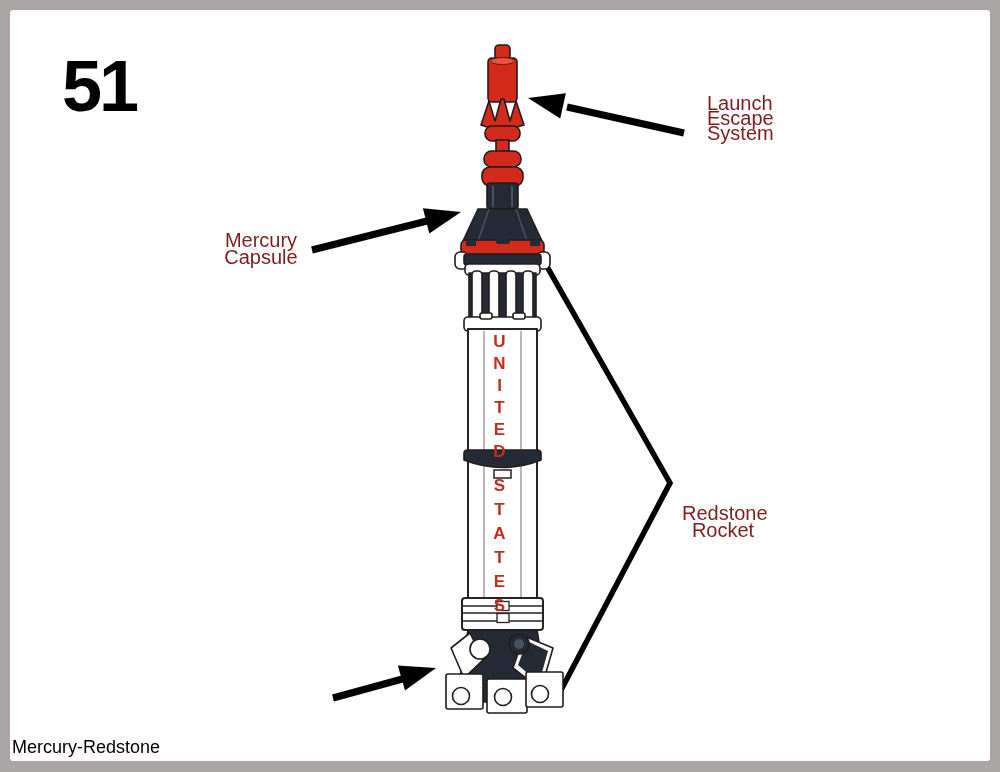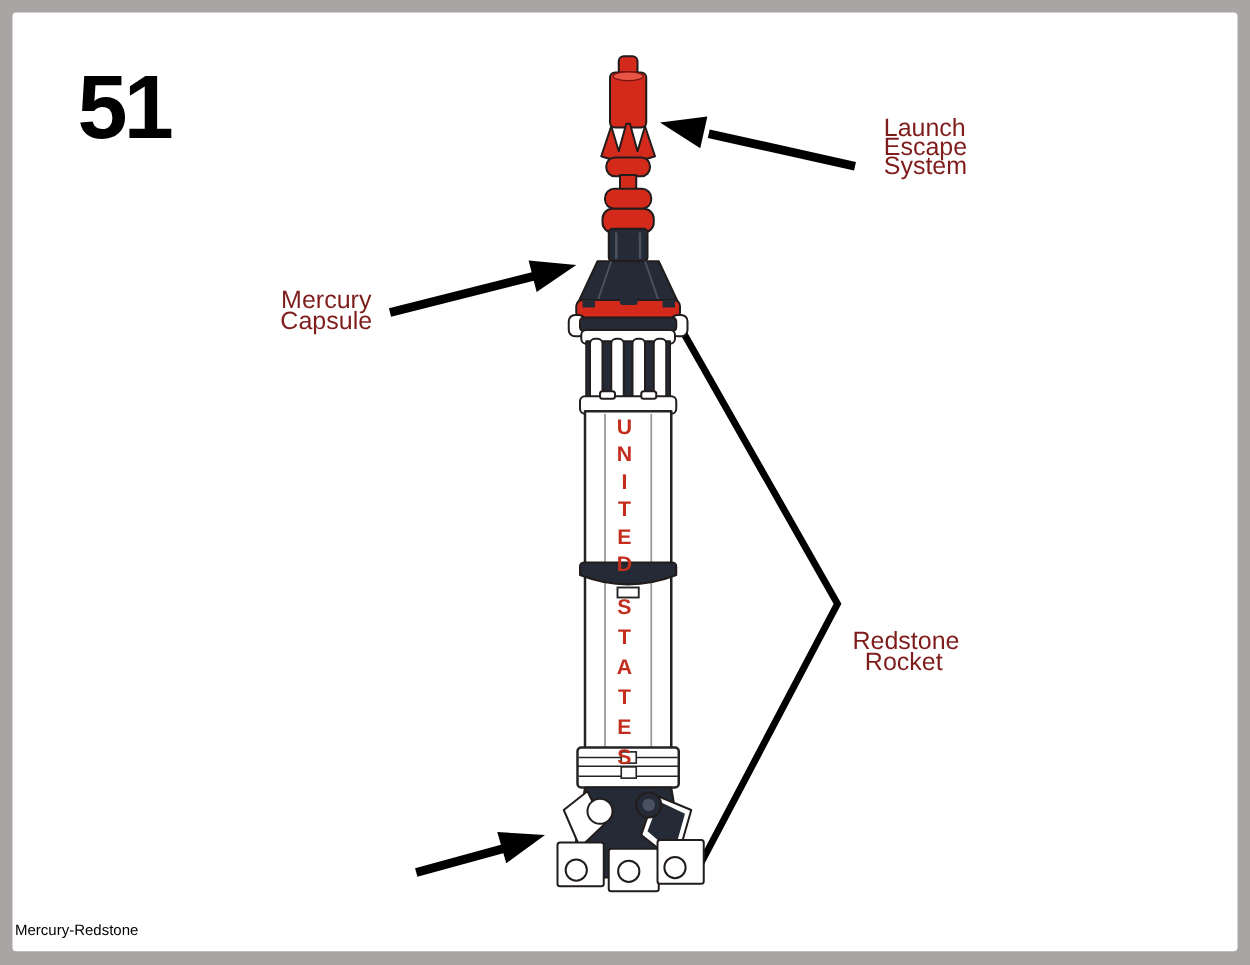--- a/index.html
+++ b/index.html
@@ -38,21 +38,21 @@
   .callout.redstone{left:682px;top:488px;width:82px;margin-top:17px;}
   .callout.fins{left:222px;top:672px;width:100px;}
   .vword{
     position:absolute;
     writing-mode:vertical-rl;text-orientation:upright;
     font-weight:bold;color:var(--letter_red);
     left:487px;width:22px;text-align:center;
   }
   .vword.united{top:332px;font-size:17px;letter-spacing:3px;}
   .vword.states{top:476px;font-size:17px;letter-spacing:5px;}
-  .footer{position:absolute;font-size:12px;color:#000;}
+  .footer{position:absolute;font-size:18px;color:#000;}
   .footer.left{left:12px;top:737px;}
   .footer.right{right:21px;top:736px;}
   
   .red{fill:var(--accent_red);}
   .dark{fill:var(--capsule_dark);}
   .white{fill:#ffffff;}
   .oL{stroke:#221c1c;stroke-width:1.6;stroke-linejoin:round;}
   .oH{stroke:#242424;stroke-width:2;stroke-linejoin:round;}
   .thin{stroke:#9a9a9a;stroke-width:1.4;fill:none;}
   .ridge{stroke:#242424;stroke-width:1.3;fill:none;}

